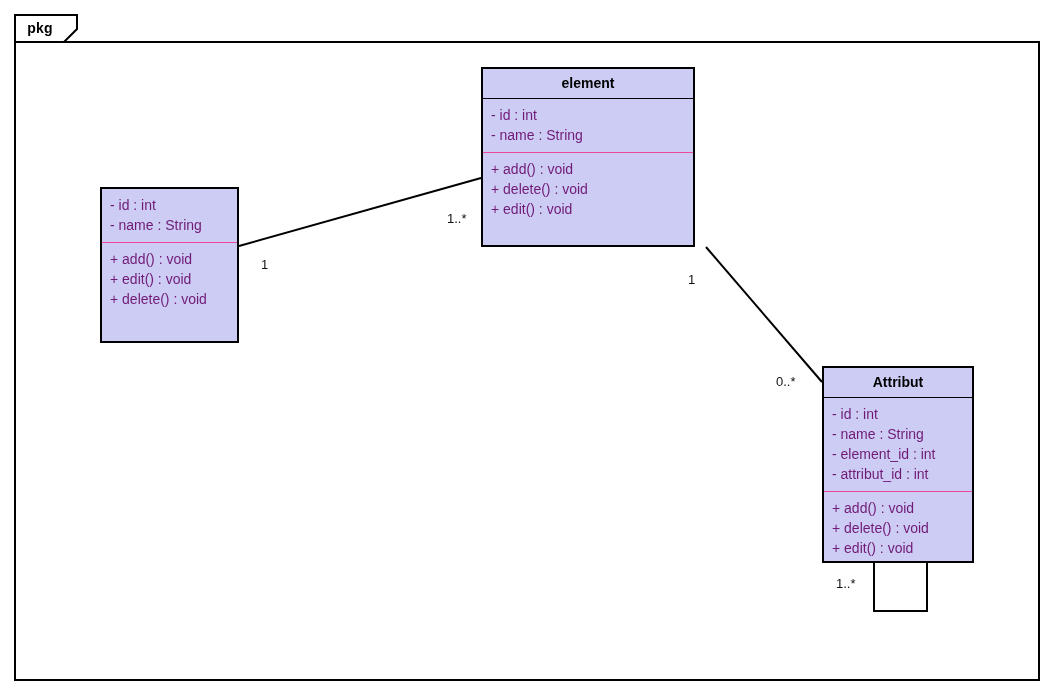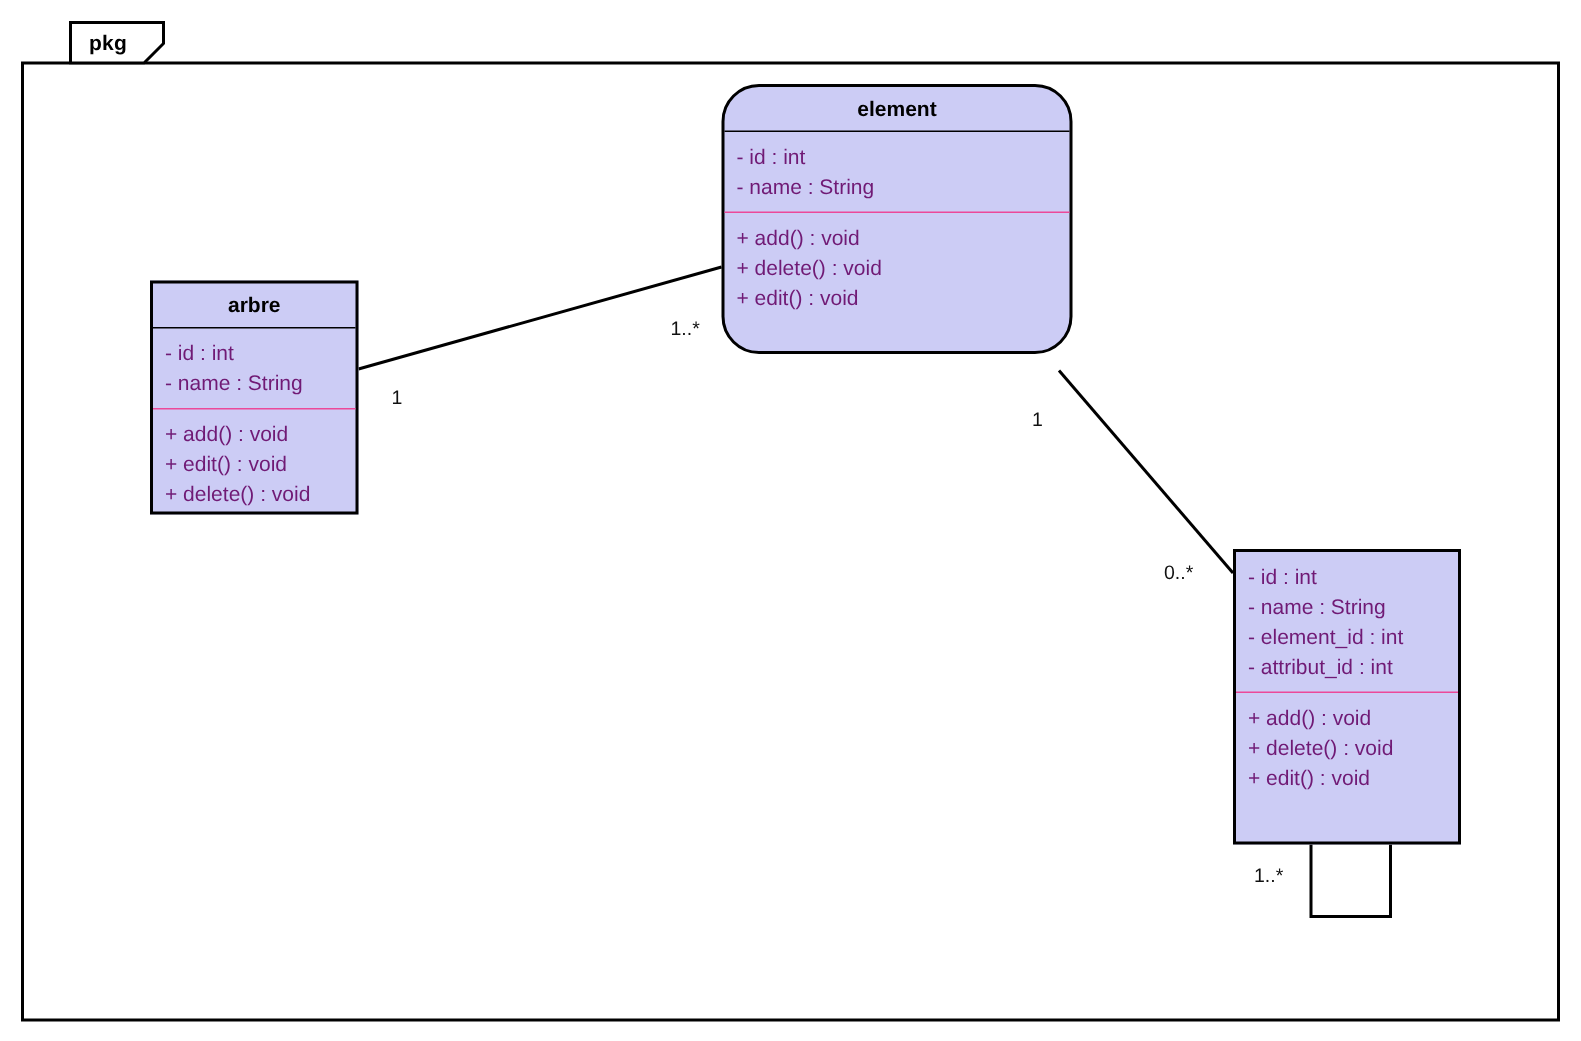--- a/index.html
+++ b/index.html
@@ -30,21 +30,20 @@
     border: 2px solid #000000;
     box-sizing: border-box;
     background: transparent;
   }
   .pkg-tab {
     position: absolute;
     left: 14px;
     top: 14px;
     width: 64px;
     height: 29px;
-    margin-left: 32px;
   }
   .pkg-tab svg { display: block; }
   .pkg-tab-label {
     position: absolute;
     left: 0;
     top: 0;
     width: 52px;
     height: 29px;
     line-height: 29px;
     text-align: center;
@@ -86,21 +85,21 @@
     border-top: 1px solid #ec4899;
   }
   .uml-row {
     font-size: 14px;
     color: #701a75;
     line-height: 20px;
     white-space: nowrap;
   }
   
   #class-arbre    { left: 100px; top: 187px; width: 139px; height: 156px; }
-  #class-element  { left: 481px; top: 56px;  width: 234px; height: 180px; border-radius: 25px; }
+  #class-element  { left: 481px; top: 67px;  width: 214px; height: 180px; }
   #class-attribut { left: 822px; top: 366px; width: 152px; height: 197px; }
 
   
   .mult {
     position: absolute;
     font-size: 13px;
     color: #111111;
     white-space: nowrap;
   }
   #mult-arbre-end    { left: 261px; top: 257px; }
@@ -125,21 +124,20 @@
   <svg id="connectors" viewBox="0 0 1054 694" xmlns="http://www.w3.org/2000/svg">
       element --&gt;
     <line x1="239" y1="246" x2="481" y2="178" stroke="#000000" stroke-width="2"></line>
       Attribut --&gt;
     <line x1="706" y1="247" x2="822" y2="382" stroke="#000000" stroke-width="2"></line>
     
     <path d="M874,563 L874,611 L927,611 L927,563" fill="none" stroke="#000000" stroke-width="2"></path>
   </svg>
 
   <div class="uml-class" id="class-arbre">
-    <div class="uml-name">arbre</div>
     <div class="uml-compartment">
       <div class="uml-row">- id : int</div>
       <div class="uml-row">- name : String</div>
     </div>
     <div class="uml-compartment">
       <div class="uml-row">+ add() : void</div>
       <div class="uml-row">+ edit() : void</div>
       <div class="uml-row">+ delete() : void</div>
     </div>
   </div>
@@ -151,20 +149,21 @@
       <div class="uml-row">- name : String</div>
     </div>
     <div class="uml-compartment">
       <div class="uml-row">+ add() : void</div>
       <div class="uml-row">+ delete() : void</div>
       <div class="uml-row">+ edit() : void</div>
     </div>
   </div>
 
   <div class="uml-class" id="class-attribut">
+    <div class="uml-name">Attribut</div>
     <div class="uml-compartment">
       <div class="uml-row">- id : int</div>
       <div class="uml-row">- name : String</div>
       <div class="uml-row">- element_id : int</div>
       <div class="uml-row">- attribut_id : int</div>
     </div>
     <div class="uml-compartment">
       <div class="uml-row">+ add() : void</div>
       <div class="uml-row">+ delete() : void</div>
       <div class="uml-row">+ edit() : void</div>

